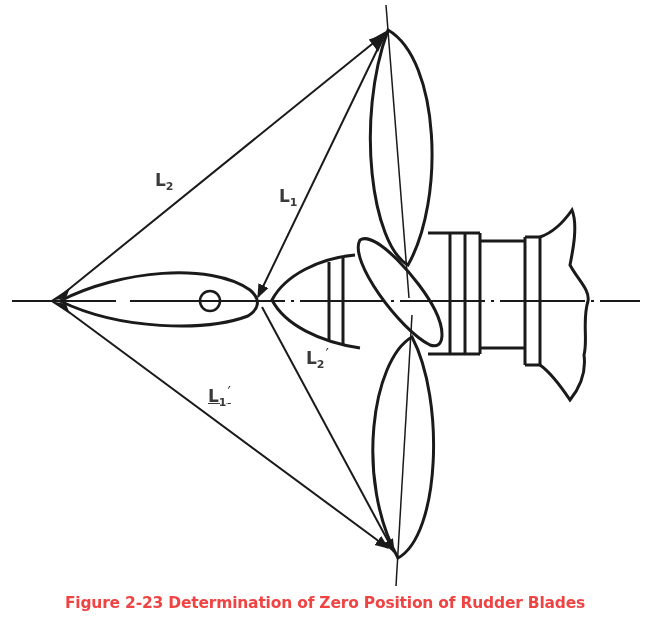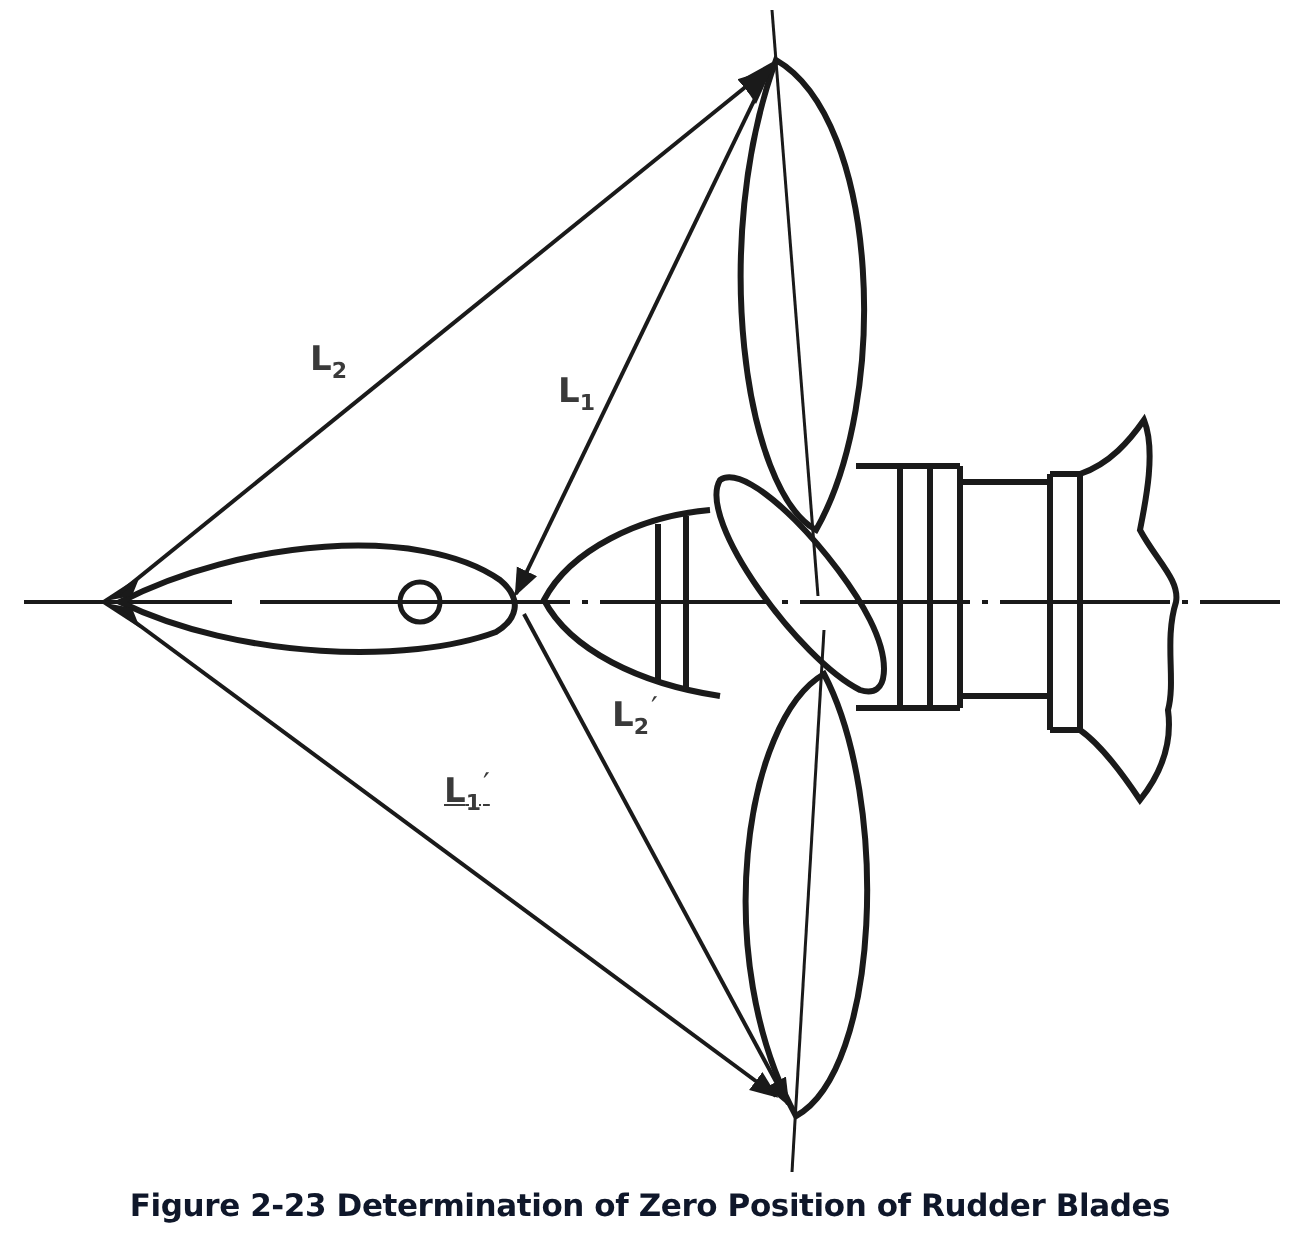--- a/index.html
+++ b/index.html
@@ -43,21 +43,21 @@
     }
     #caption {
       position: absolute;
       left: 0;
       width: 650px;
       top: 594px;
       text-align: center;
       font-family: "DejaVu Sans", sans-serif;
       font-weight: bold;
       font-size: 15.5px;
-      color: #0f172a;
+      color: #ef4444;
       letter-spacing: -0.2px;
     }
   </style>
 </head>
 <body>
 
 <svg id="diagram" viewBox="0 0 650 626" xmlns="http://www.w3.org/2000/svg">
   <defs>
     <marker id="arrow" viewBox="0 0 10 10" refX="9" refY="5" markerWidth="7" markerHeight="7" orient="auto-start-reverse">
       <path d="M0,1 L10,5 L0,9 z" fill="#1a1a1a"></path>
@@ -139,17 +139,17 @@
 </div>
 
 <div class="lbl" style="left:279px; top:188px;">
   <span>L</span><sub>1</sub>
 </div>
 
 <div class="lbl" style="left:306px; top:350px;">
   <span>L</span><sub>2</sub><span class="prime">′</span>
 </div>
 
-<div class="lbl" style="left:222px; top:388px;text-decoration:underline;">
+<div class="lbl" style="left:208px; top:388px;text-decoration:underline;">
   <span>L</span><sub>1</sub><span class="prime">′</span>
 </div>
 
 <div id="caption">Figure 2-23 Determination of Zero Position of Rudder Blades</div>
 
 </body></html>

